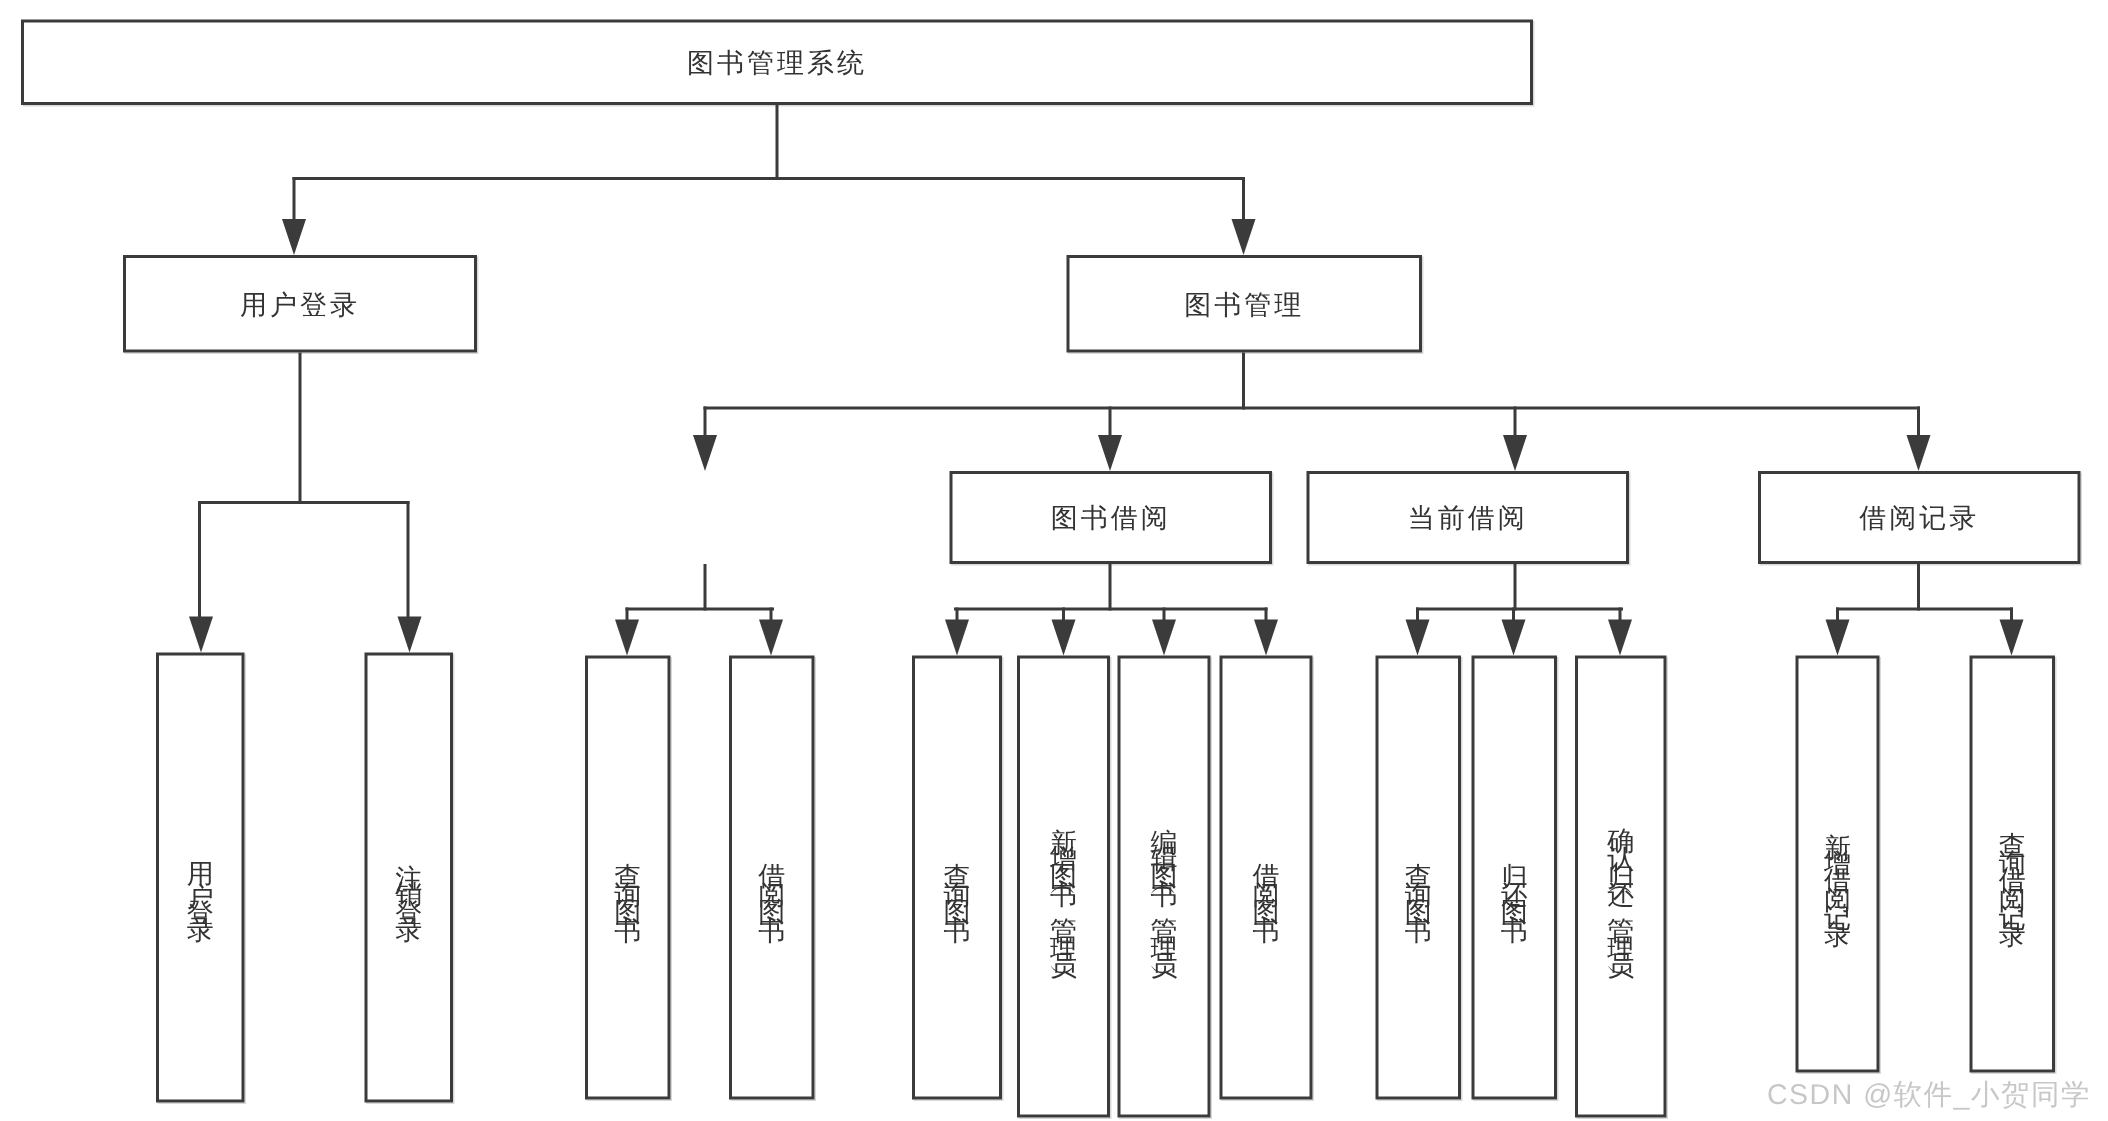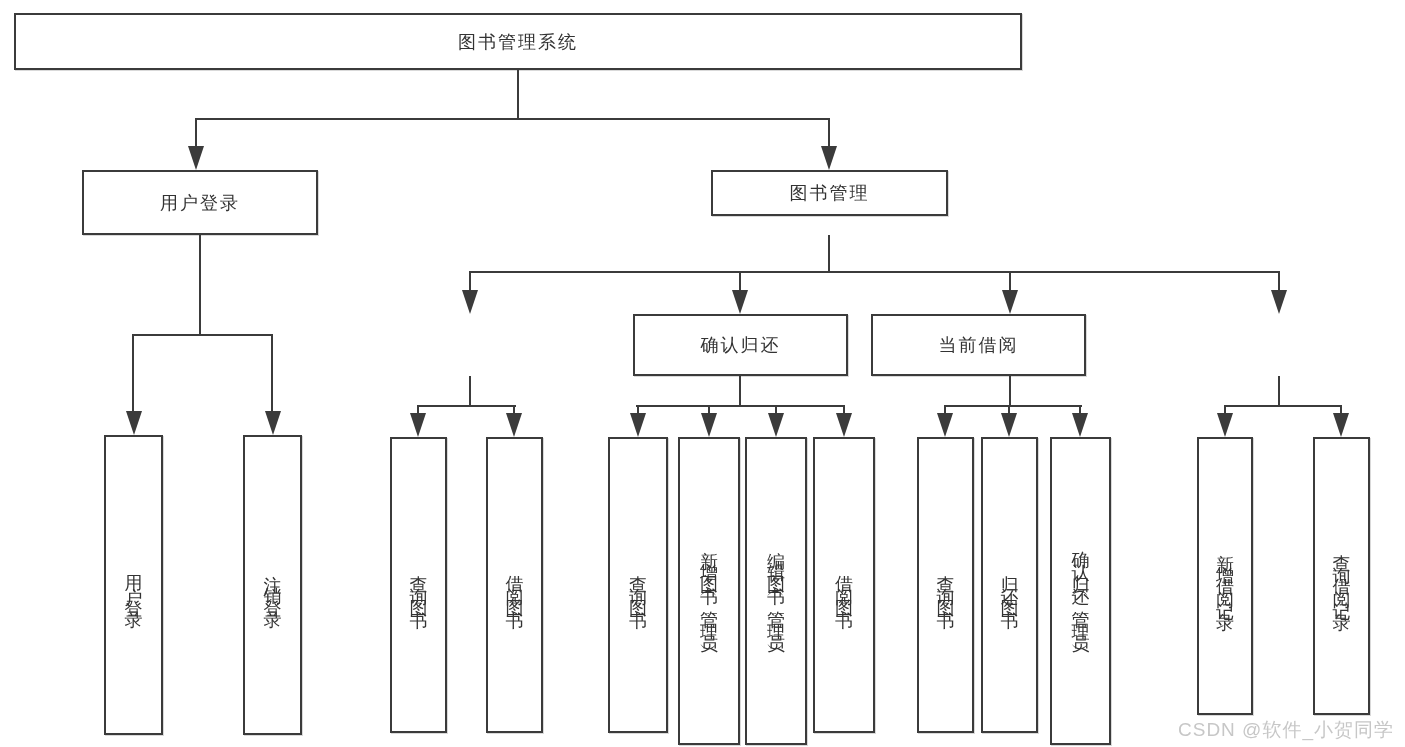--- a/index.html
+++ b/index.html
@@ -32,24 +32,25 @@
   }
 </style>
 </head>
 <body>
 
 <div id="canvas">
 
   <div class="box hbox" style="left:14px;top:13px;width:1008px;height:57px">图书管理系统</div>
 
   <div class="box hbox" style="left:82px;top:170px;width:236px;height:65px">用户登录</div>
-  <div class="box hbox" style="left:711px;top:170px;width:237px;height:46px">图书管理</div>
+  <div class="box hbox" style="left:711px;top:170px;width:237px;height:65px">图书管理</div>
 
-  <div class="box hbox" style="left:633px;top:314px;width:215px;height:62px">确认归还</div>
+  <div class="box hbox" style="left:633px;top:314px;width:215px;height:62px">图书借阅</div>
   <div class="box hbox" style="left:871px;top:314px;width:215px;height:62px">当前借阅</div>
+  <div class="box hbox" style="left:1172px;top:314px;width:215px;height:62px">借阅记录</div>
 
   <div class="box vbox" style="left:104px;top:435px;width:59px;height:300px">用户登录</div>
   <div class="box vbox" style="left:243px;top:435px;width:59px;height:300px">注销登录</div>
 
   <div class="box vbox" style="left:390px;top:437px;width:57px;height:296px">查询图书</div>
   <div class="box vbox" style="left:486px;top:437px;width:57px;height:296px">借阅图书</div>
 
   <div class="box vbox" style="left:608px;top:437px;width:60px;height:296px">查询图书</div>
   <div class="box vbox" style="left:678px;top:437px;width:62px;height:308px">新增图书（管理员）</div>
   <div class="box vbox" style="left:745px;top:437px;width:62px;height:308px">编辑图书（管理员）</div>

